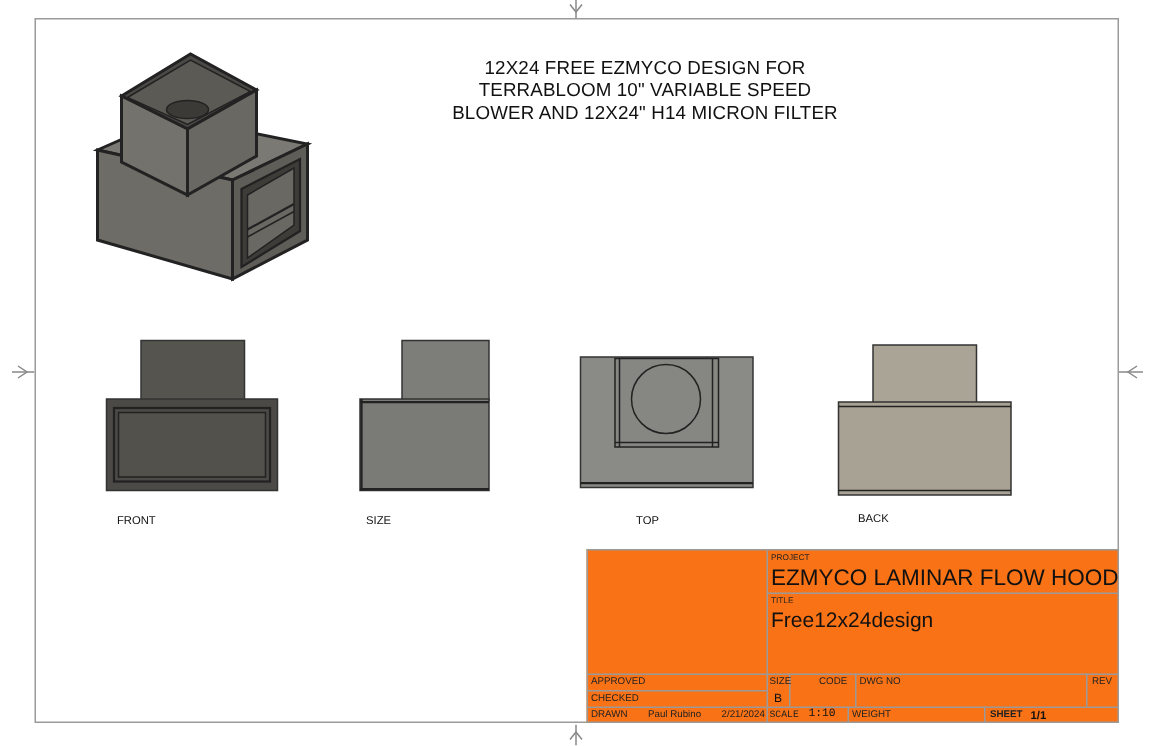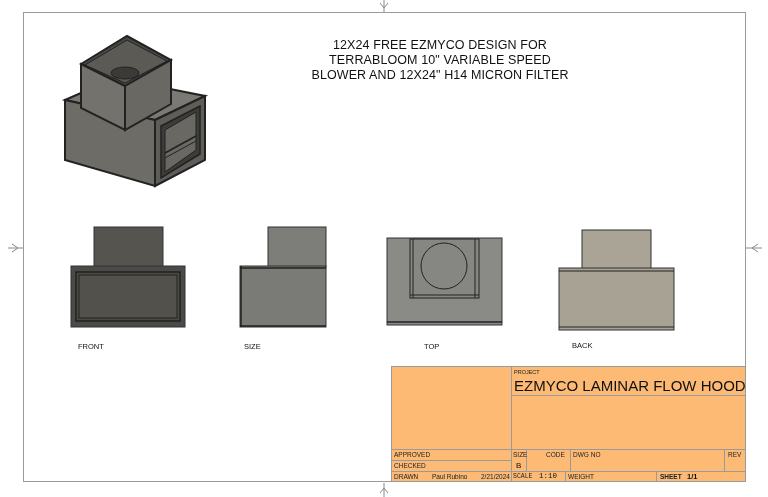--- a/index.html
+++ b/index.html
@@ -1,23 +1,23 @@
 <!DOCTYPE html>
 <html><head>
 <meta charset="utf-8">
 <style>
   html, body { margin:0; padding:0; background:#ffffff; }
   body { width:768px; height:497px; position:relative; overflow:hidden; font-family:"Liberation Sans", sans-serif; color:#111; }
   .abs { position:absolute; }
   .frame { position:absolute; left:23px; top:12px; width:723px; height:470px; border:1px solid #9a9a9a; box-sizing:border-box; }
   .mark { position:absolute; }
-  .title-block-text { position:absolute; left:290px; top:38px; width:300px; text-align:center; font-size:12.5px; line-height:15px; letter-spacing:0.1px; }
+  .title-block-text { position:absolute; left:280px; top:38px; width:300px; text-align:center; font-size:12.5px; line-height:15px; letter-spacing:0.1px; }
   .view-label { position:absolute; font-size:7.5px; text-align:left; width:80px; }
   
-  .tb { position:absolute; left:391px; top:366px; width:355px; height:116px; border:1px solid #9a9a9a; box-sizing:border-box; background:#fdba74; }
+  .tb { position:absolute; left:391px; top:366px; width:355px; height:116px; border:1px solid #9a9a9a; box-sizing:border-box; background:#f97316; }
   .tb .cell { position:absolute; box-sizing:border-box; border-color:#9a9a9a; border-style:solid; border-width:0; }
   .tiny { font-size:5.5px; color:#222; }
   .small { font-size:6.5px; color:#222; }
 </style>
 </head>
 <body>
 
 <div class="frame"></div>
 
 <svg class="mark" style="left:376px;top:0px" width="16" height="14">
@@ -99,20 +99,24 @@
 
 <div class="tb">
 
   <div class="cell" style="left:0;top:0;width:120px;height:82px;border-right-width:1px;"></div>
 
   <div class="cell" style="left:120px;top:0;width:234px;height:29px;border-bottom-width:1px;">
     <div class="tiny" style="position:absolute;left:2px;top:2px">PROJECT</div>
     <div style="position:absolute;left:2px;top:10px;font-size:15px;line-height:17px;white-space:nowrap">EZMYCO LAMINAR FLOW HOOD</div>
   </div>
 
+  <div class="cell" style="left:120px;top:29px;width:234px;height:53px;">
+    <div class="tiny" style="position:absolute;left:2px;top:2px">TITLE</div>
+    <div style="position:absolute;left:2px;top:9px;font-size:14px;line-height:16px;white-space:nowrap">Free12x24design</div>
+  </div>
 
   <div class="cell" style="left:0;top:82px;width:120px;height:11px;border-top-width:1px;border-right-width:1px;">
     <span class="small" style="position:absolute;left:2px;top:1px">APPROVED</span>
   </div>
 
   <div class="cell" style="left:0;top:93px;width:120px;height:11px;border-top-width:1px;border-right-width:1px;">
     <span class="small" style="position:absolute;left:2px;top:1px">CHECKED</span>
   </div>
 
   <div class="cell" style="left:0;top:104px;width:120px;height:11px;border-top-width:1px;border-right-width:1px;">

